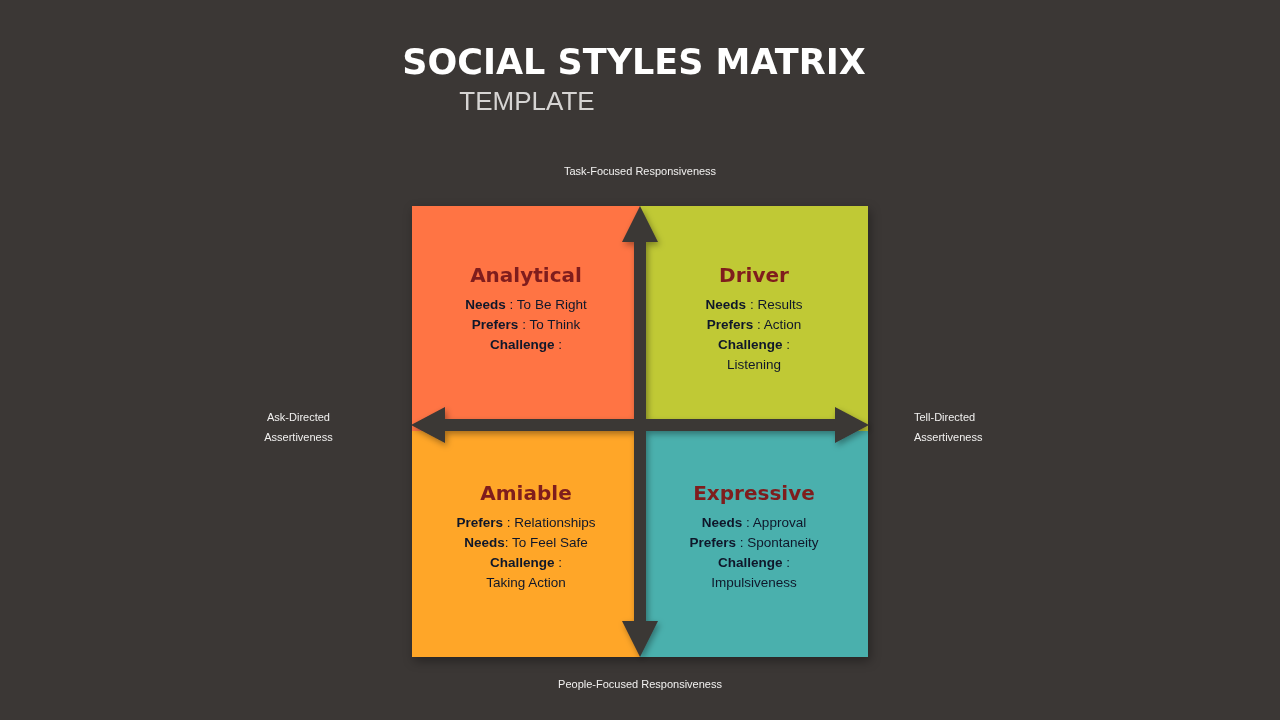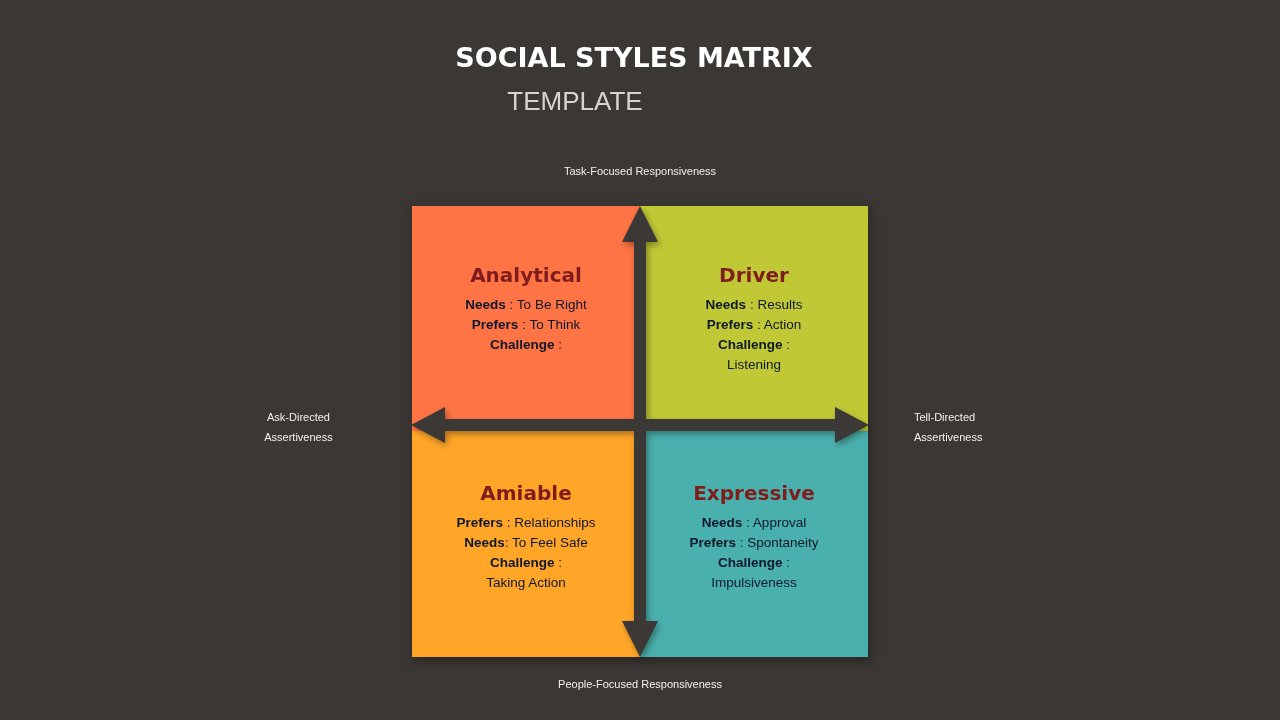--- a/index.html
+++ b/index.html
@@ -6,27 +6,26 @@
     body {
       width:1280px; height:720px; overflow:hidden;
       background:#3b3735;
       font-family:"Liberation Sans", sans-serif;
       position:relative;
       color:#fff;
     }
     .title {
       position:absolute; left:0; width:1268px; top:42px;
       text-align:center; font-family:"DejaVu Sans", sans-serif;
-      font-weight:bold; font-size:27px; letter-spacing:0px; color:#ffffff;
+      font-weight:bold; font-size:35px; letter-spacing:0px; color:#ffffff;
     }
     .subtitle {
       position:absolute; left:0; width:1054px; top:86px;
       text-align:center; font-size:26px; color:#d6d4d3;
       font-family:"Liberation Sans", sans-serif;
-      padding-left:48px;
     }
     .axis-label {
       position:absolute; font-size:11px; color:#f2f1f0; line-height:20px;
     }
     .top-label { left:0; width:1280px; text-align:center; top:161px; }
     .bottom-label { left:0; width:1280px; text-align:center; top:674px; }
     .left-label { left:230px; width:137px; text-align:center; top:407px; }
     .right-label { left:914px; width:150px; text-align:left; top:407px; }
 
     .matrix {

